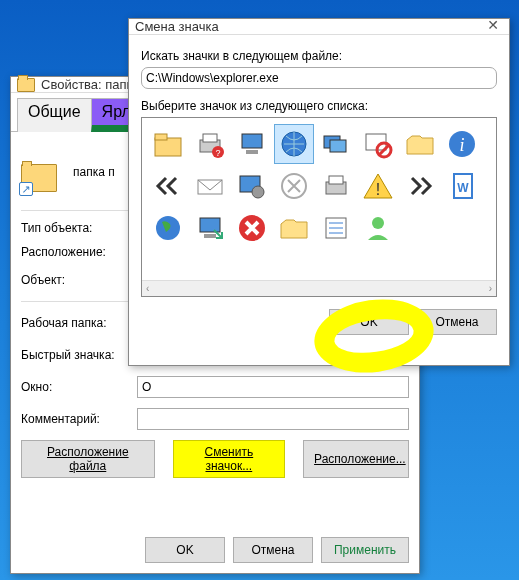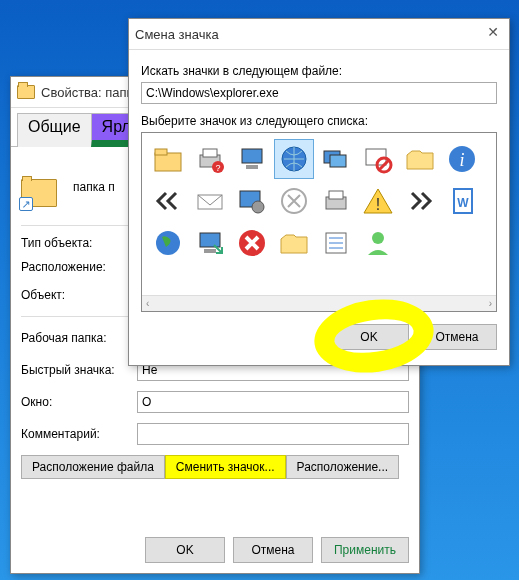--- a/index.html
+++ b/index.html
@@ -8,21 +8,21 @@
     font-family: "Segoe UI", Tahoma, sans-serif;
     font-size: 12px;
     background: linear-gradient(180deg, #0a5ec4 0%, #1a7dd8 50%, #2a96e8 100%);
     position: relative; overflow: hidden; color: #000;
   }
   .window {
     position: absolute; background: #fff; border: 1px solid #888;
     box-shadow: 2px 2px 8px rgba(0,0,0,0.3);
   }
   .titlebar {
-    height: 31px; display: flex; align-items: center; padding: 0 6px;
+    height: 16px; display: flex; align-items: center; padding: 0 6px;
     font-size: 13px; color: #333; justify-content: space-between;
     border-bottom: 1px solid #ddd;
   }
   .closebtn { width: 20px; height: 20px; font-size: 14px; color: #555; text-align: center; cursor: pointer; }
 
   
   #props { left: 10px; top: 76px; width: 410px; height: 498px; }
   #props .titlebar { background: #fff; }
   .folder-ico {
     width: 18px; height: 14px; background: #fdd77a; border: 1px solid #b38b2a;
@@ -50,39 +50,39 @@
     display: flex; align-items: center; justify-content: center;
     color: #3a7fc4; font-size: 11px;
   }
   .fieldrow { display: flex; align-items: center; margin: 10px 0; gap: 6px; }
   .fieldrow .lbl { width: 110px; }
   .fieldrow .val { flex: 1; }
   input.text {
     width: 100%; border: 1px solid #aaa; padding: 2px 4px; font: inherit; height: 22px;
   }
   .sep { border-top: 1px solid #ddd; margin: 4px 0; }
-  .btns3 { display: flex; gap: 0; margin-top: 10px; }
+  .btns3 { display: flex; gap: 18px; margin-top: 10px; text-decoration: underline; }
   .btn {
     border: 1px solid #adadad; background: #e1e1e1; padding: 4px 10px;
     font: inherit; cursor: pointer; min-width: 70px;
   }
   .btn.hl { background: #ffff00; border-color: #cccc00; }
   .dlgbtns {
     position: absolute; bottom: 10px; right: 10px; display: flex; gap: 8px;
   }
   .dlgbtns .btn { min-width: 80px; padding: 5px 12px; }
   .btn.disabled { color: #15803d; }
 
   
   #chg { left: 128px; top: 18px; width: 382px; height: 348px; z-index: 10; }
   #chg .titlebar { background: #fff; }
   .chg-body { padding: 10px 12px; }
   .lblrow { margin: 4px 0 4px 0; }
   .pathrow { display: flex; gap: 10px; align-items: center; margin-bottom: 10px; }
-  .pathrow input { flex: 1; }
+  .pathrow input { flex: 1; border-radius: 7px; }
   .iconbox {
     border: 1px solid #888; height: 180px; overflow: auto; padding: 6px;
     display: flex; flex-wrap: wrap; align-content: flex-start; gap: 2px;
     background: #fff;
   }
   .ic {
     width: 40px; height: 40px; display: flex; align-items: center; justify-content: center;
     cursor: pointer;
   }
   .ic.sel { background: #cce8ff; border: 1px solid #66aadd; }

